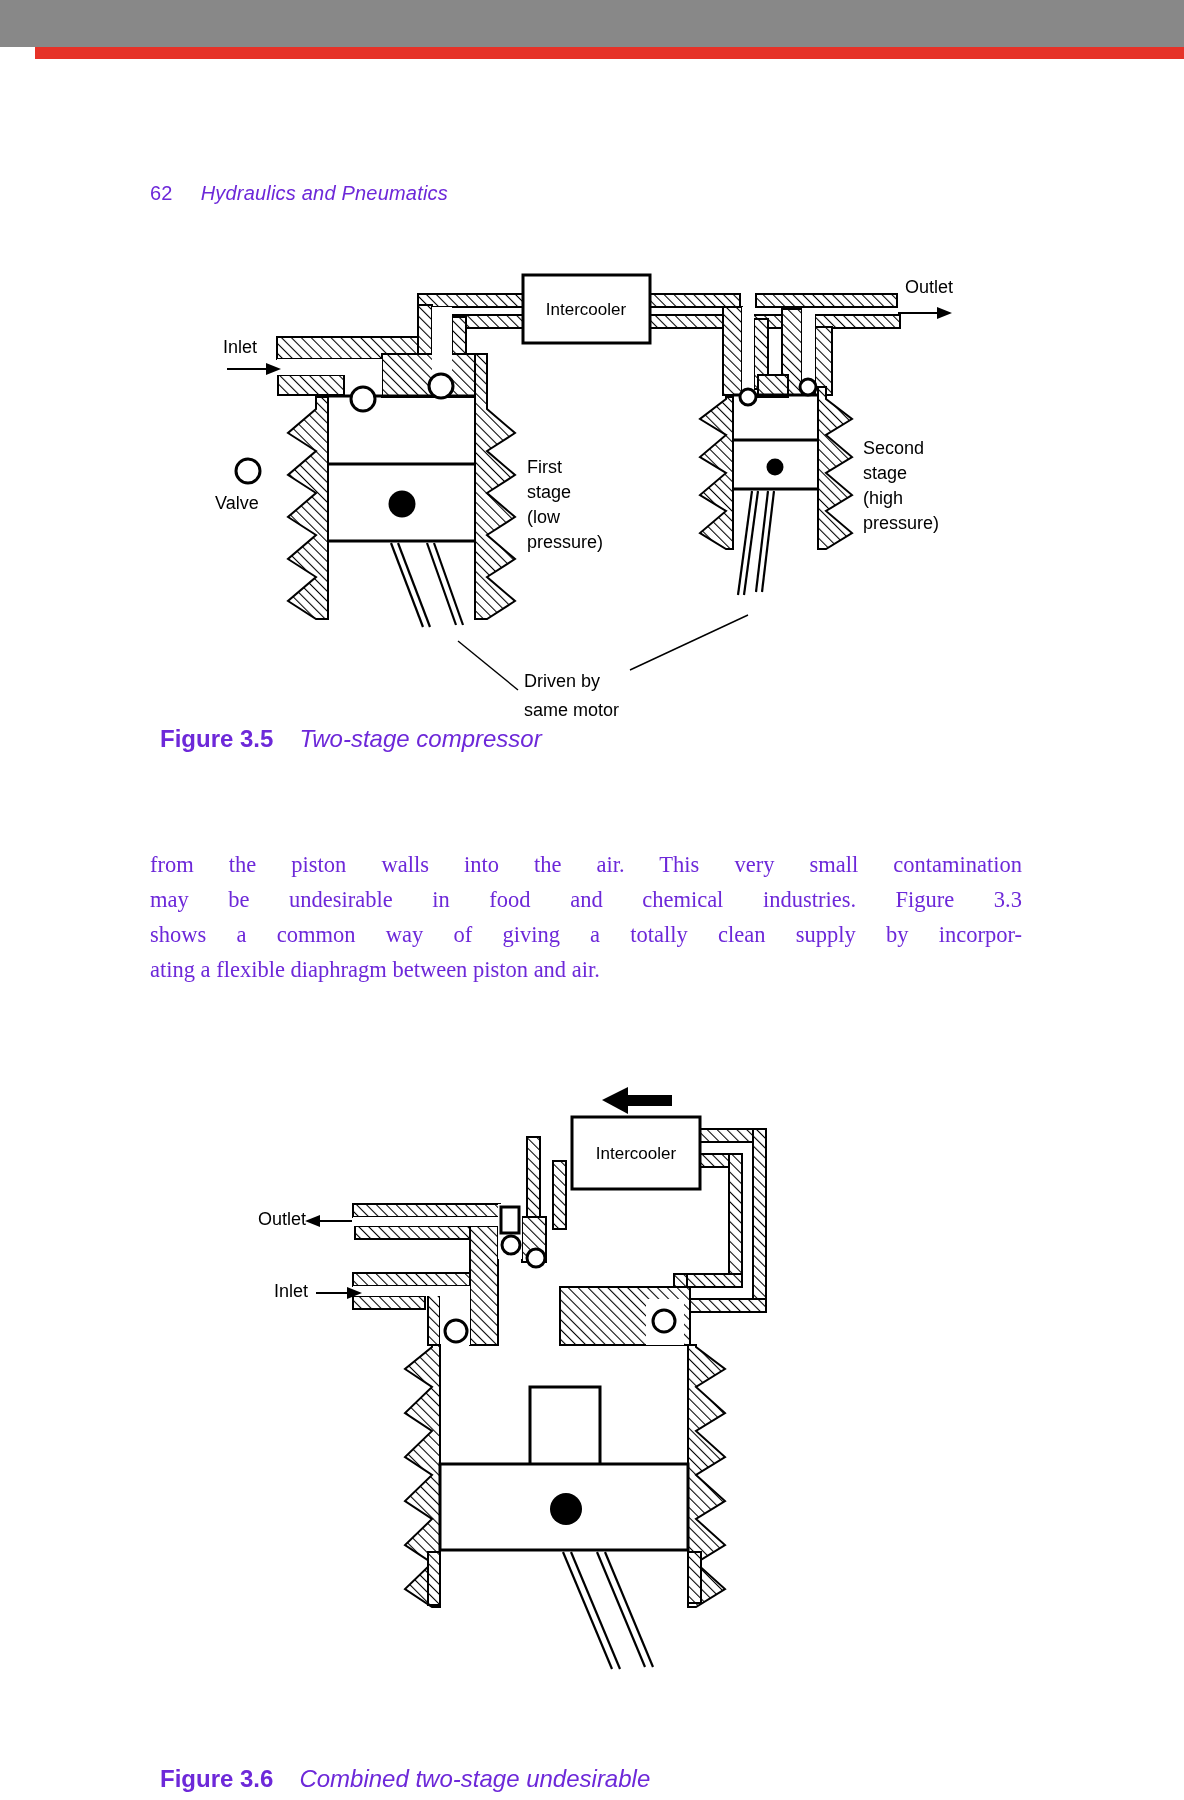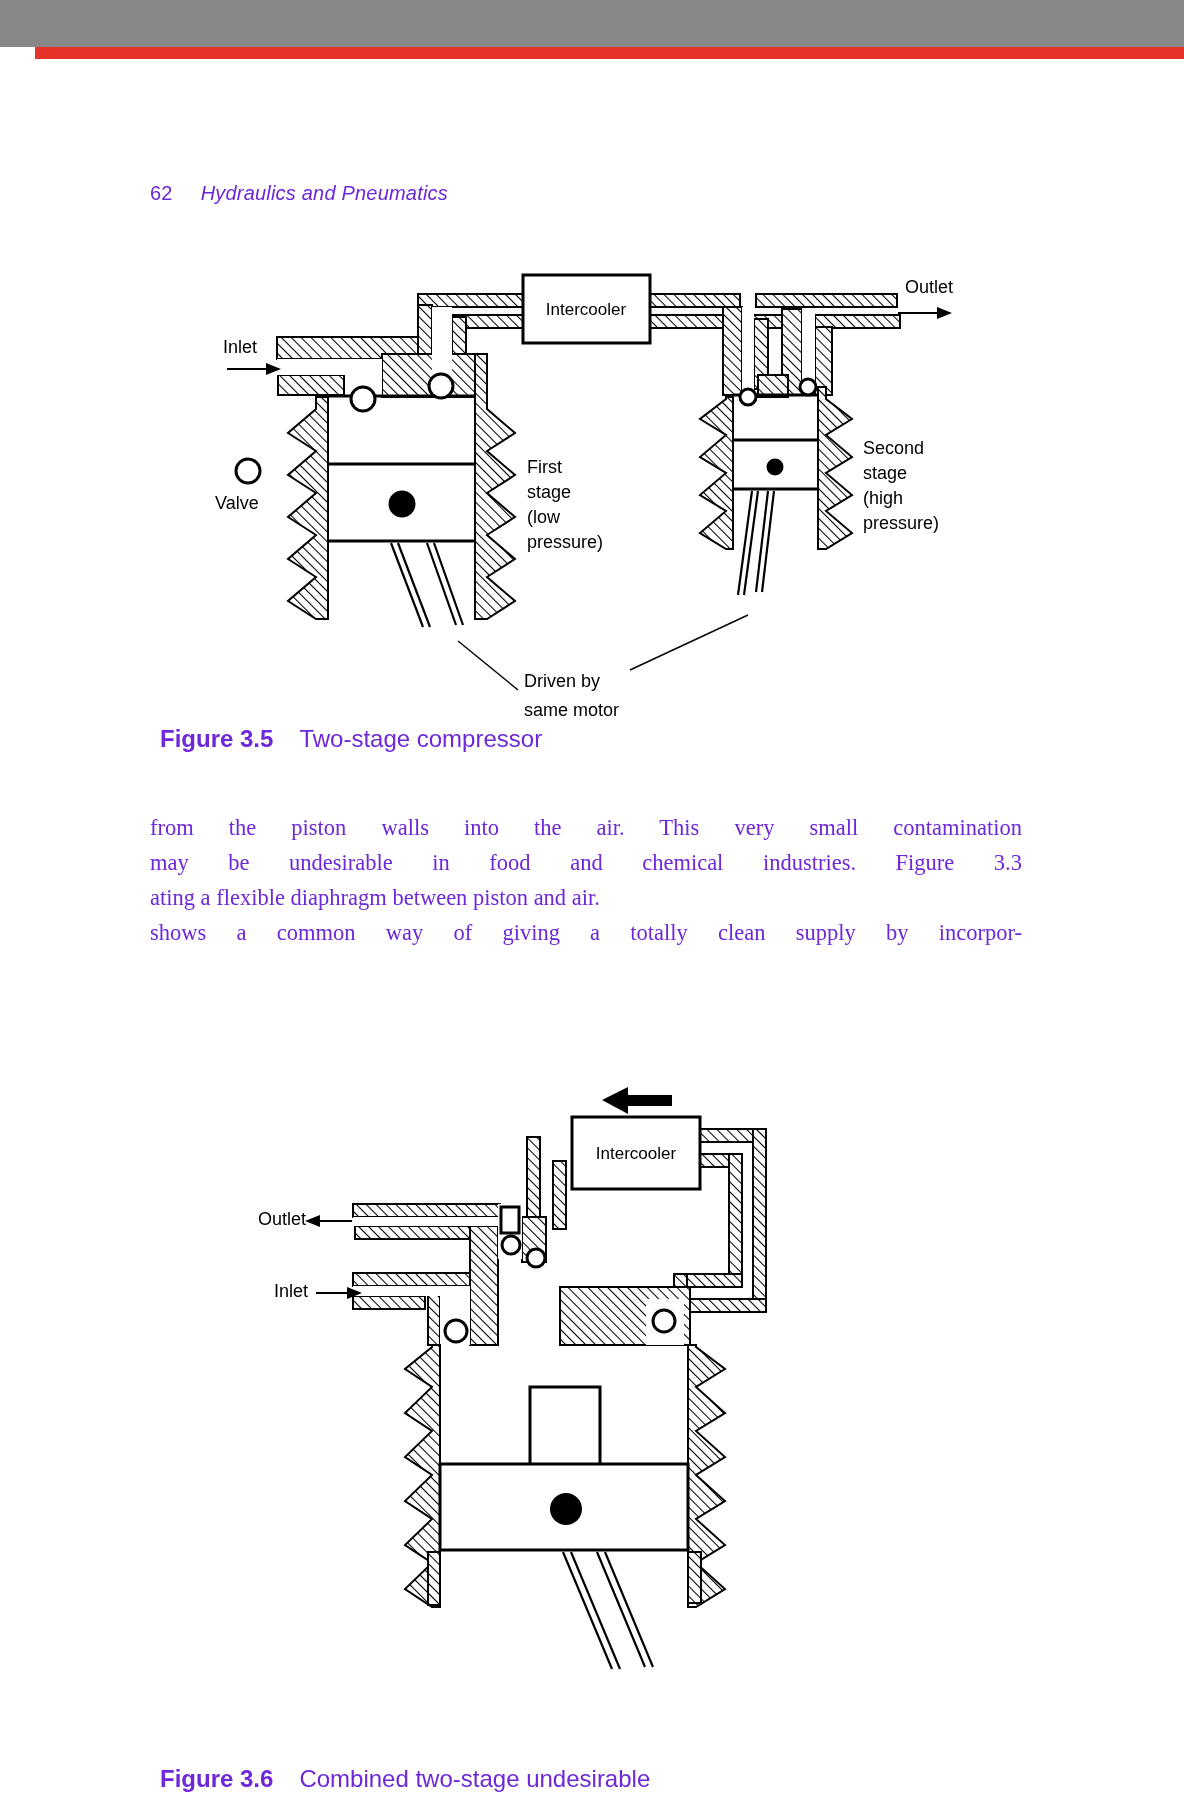--- a/index.html
+++ b/index.html
@@ -12,25 +12,25 @@
   #edge-bottom{left:0;top:1787px;width:1150px;height:13px;}
   #running-header{
     position:absolute;left:150px;top:135px;font-size:20px;letter-spacing:0.2px;
   }
   #running-header .pagenum{font-style:normal;margin-right:28px;}
   #running-header .title{font-style:italic;}
   .caption{
     position:absolute;font-size:24px;display:flex;gap:26px;align-items:baseline;
   }
   .caption .cap-label{font-weight:bold;}
-  .caption .cap-title{}
+  .caption .cap-title{font-style:italic;}
   #caption-35{left:160px;top:678px;}
   #caption-36{left:160px;top:1718px;}
   #body-paragraph{
-    position:absolute;left:150px;top:763px;width:872px;
+    position:absolute;left:150px;top:800px;width:872px;
     font-family:"Liberation Serif",serif;font-size:22.5px;line-height:35px;
   }
   #body-paragraph .jline{text-align:justify;text-align-last:justify;}
   #body-paragraph .jline.last{text-align-last:left;}
   svg#diagrams{position:absolute;left:0;top:0;}
   svg text{font-family:"Liberation Sans",sans-serif;fill:#000;font-size:18px;}
   svg text.boxlabel{font-size:17px;text-anchor:middle;}
   .hatched{fill:url(#h);stroke:#000;stroke-width:2;}
   .whitefill{fill:#fff;stroke:none;}
   .ball{fill:#fff;stroke:#000;stroke-width:3;}
@@ -220,22 +220,22 @@
   </svg>
 
   <div id="caption-35" class="caption">
     <span class="cap-label">Figure 3.5</span>
     <span class="cap-title">Two-stage compressor</span>
   </div>
 
   <div id="body-paragraph">
     <div class="jline">from the piston walls into the air. This very small contamination</div>
     <div class="jline">may be undesirable in food and chemical industries. Figure 3.3</div>
+    <div class="jline">shows a common way of giving a totally clean supply by incorpor-</div>
     <div class="jline last">ating a flexible diaphragm between piston and air.</div>
-    <div class="jline">shows a common way of giving a totally clean supply by incorpor-</div>
   </div>
 
   <div id="caption-36" class="caption">
     <span class="cap-label">Figure 3.6</span>
     <span class="cap-title">Combined two-stage undesirable</span>
   </div>
 
 </div>
 
 </body></html>

